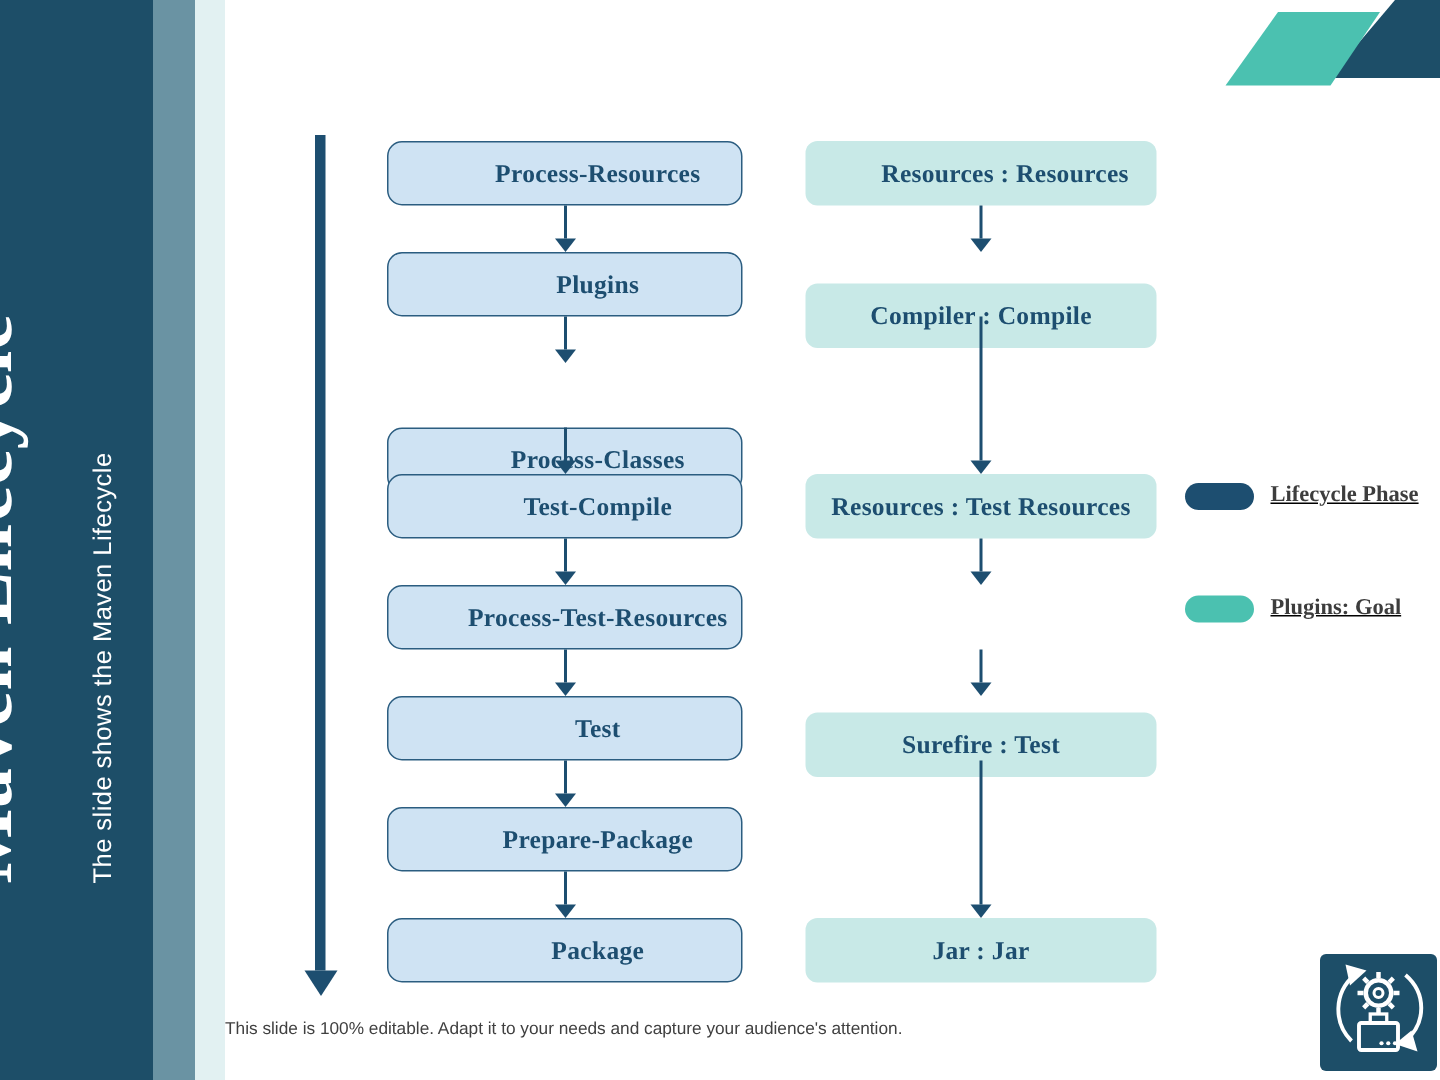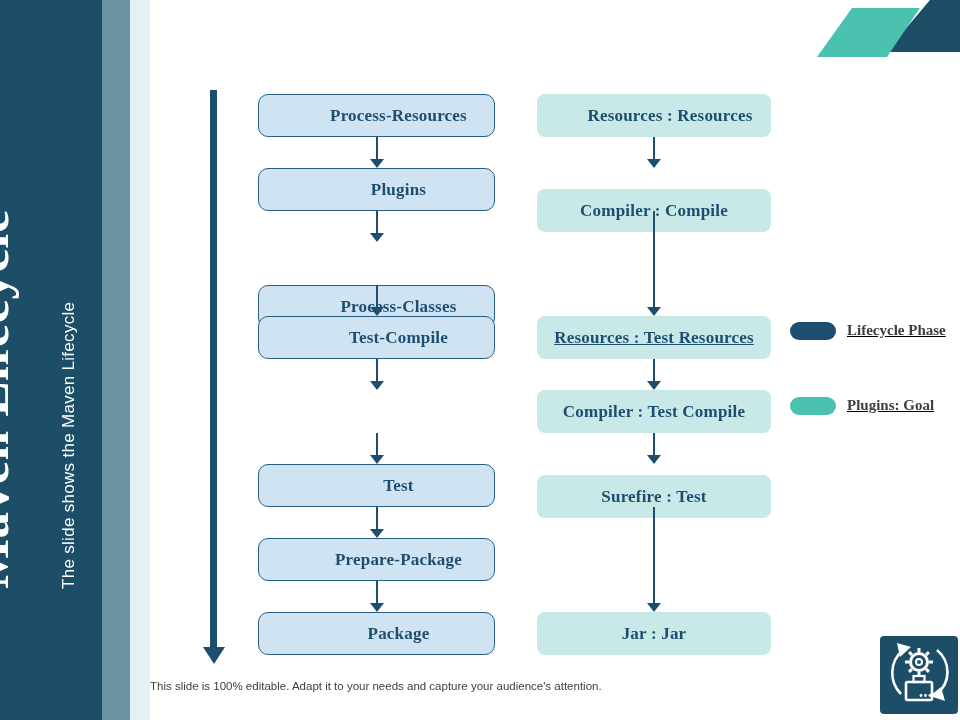--- a/index.html
+++ b/index.html
@@ -93,20 +93,21 @@
       <div class="box phase-box" style="top: 148px; margin-top: 43px;">Process-Classes</div>
       <div class="flow-arrow" style="top: 191px; height: 31px;">
         <div class="shaft"></div>
         <div class="head"></div>
       </div>
       <div class="box phase-box" style="top: 222px;">Test-Compile</div>
       <div class="flow-arrow" style="top: 265px; height: 31px;">
         <div class="shaft"></div>
         <div class="head"></div>
       </div>
+      <div class="box phase-box" style="top: 296px;">Process-Test-Resources</div>
       <div class="flow-arrow" style="top: 339px; height: 31px;">
         <div class="shaft"></div>
         <div class="head"></div>
       </div>
       <div class="box phase-box" style="top: 370px;">Test</div>
       <div class="flow-arrow" style="top: 413px; height: 31px;">
         <div class="shaft"></div>
         <div class="head"></div>
       </div>
       <div class="box phase-box" style="top: 444px;">Prepare-Package</div>
@@ -120,26 +121,25 @@
       <div class="box goal-box" style="top: 0px; padding-left: 32px;">Resources : Resources</div>
       <div class="flow-arrow" style="top: 43px; height: 31px;">
         <div class="shaft"></div>
         <div class="head"></div>
       </div>
       <div class="box goal-box" style="top: 74px; margin-top: 21px;">Compiler : Compile</div>
       <div class="flow-arrow" style="top: 117px; height: 105px;">
         <div class="shaft"></div>
         <div class="head"></div>
       </div>
-      <div class="box goal-box" style="top: 222px; text-decoration: underline;">Resources : Test Resources</div>
+      <div class="box goal-box" style="top: 222px;">Resources : Test Resources</div>
       <div class="flow-arrow" style="top: 265px; height: 31px;">
         <div class="shaft"></div>
         <div class="head"></div>
       </div>
-      <div class="box goal-box" style="top: 296px;">Compiler : Test Compile</div>
       <div class="flow-arrow" style="top: 339px; height: 31px;">
         <div class="shaft"></div>
         <div class="head"></div>
       </div>
       <div class="box goal-box" style="top: 381px;">Surefire : Test</div>
       <div class="flow-arrow" style="top: 413px; height: 105px;">
         <div class="shaft"></div>
         <div class="head"></div>
       </div>
       <div class="box goal-box" style="top: 518px;">Jar : Jar</div>

